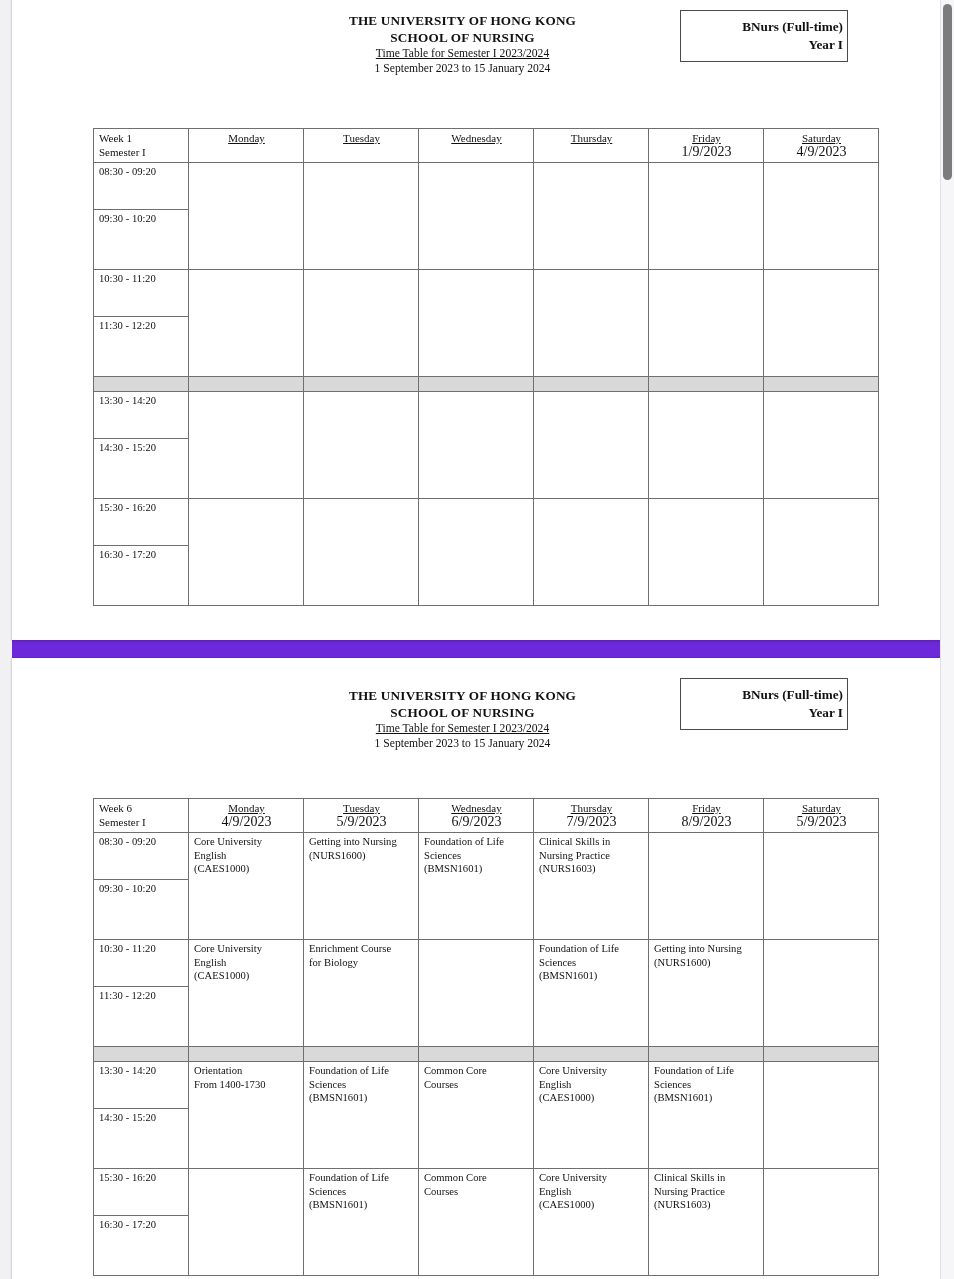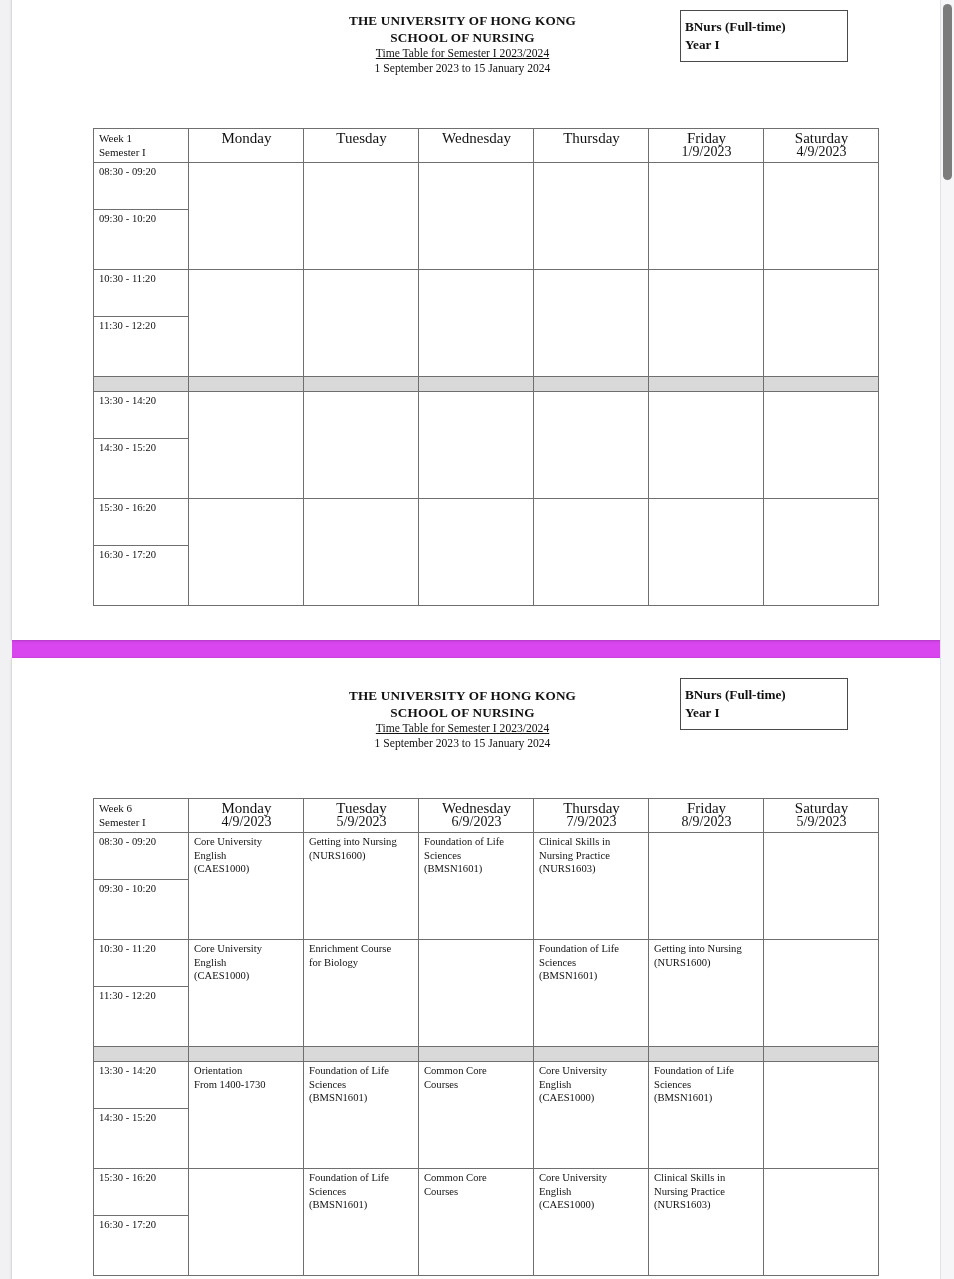--- a/index.html
+++ b/index.html
@@ -11,21 +11,21 @@
   }
   body {
     width: 954px; height: 1279px;
     position: relative; overflow: hidden;
   }
 
   .viewer {
     position: absolute;
     left: 0; top: 0;
     width: 954px; height: 1279px;
-    background: #d946ef;
+    background: #6d28d9;
     overflow: hidden;
   }
 
   .page {
     position: absolute;
     left: 12px;
     width: 929px;
     background: #ffffff;
     box-shadow: 0 1px 3px rgba(0,0,0,0.16), 0 0 0 1px rgba(0,0,0,0.04);
   }
@@ -62,21 +62,21 @@
     line-height: 15px;
     color: #111;
   }
   .hdr-shift { margin-left: -28px; }
 
   .prog-box {
     position: absolute;
     width: 168px;
     border: 1.4px solid #4a4a4a;
     background: #fff;
-    text-align: left;
+    text-align: right;
     padding: 7px 4px 8px 4px;
   }
   .prog-box div {
     font-weight: bold;
     font-size: 13.2px;
     line-height: 17.5px;
     color: #111;
   }
 
   
@@ -99,22 +99,23 @@
   }
   col.c-time { width: 95px; }
   col.c-day  { width: 115px; }
 
   th.daycell {
     text-align: center;
     padding: 3px 2px 3px 2px;
     height: 34px;
   }
   th.daycell .dname {
+    text-decoration: underline;
     display: block;
-    font-size: 15px;
+    font-size: 11px;
     line-height: 14px;
   }
   th.daycell .ddate {
     display: block;
     font-size: 14px;
     line-height: 14px;
   }
   th.weekcell {
     text-align: left;
     padding: 3px 4px 3px 5px;

